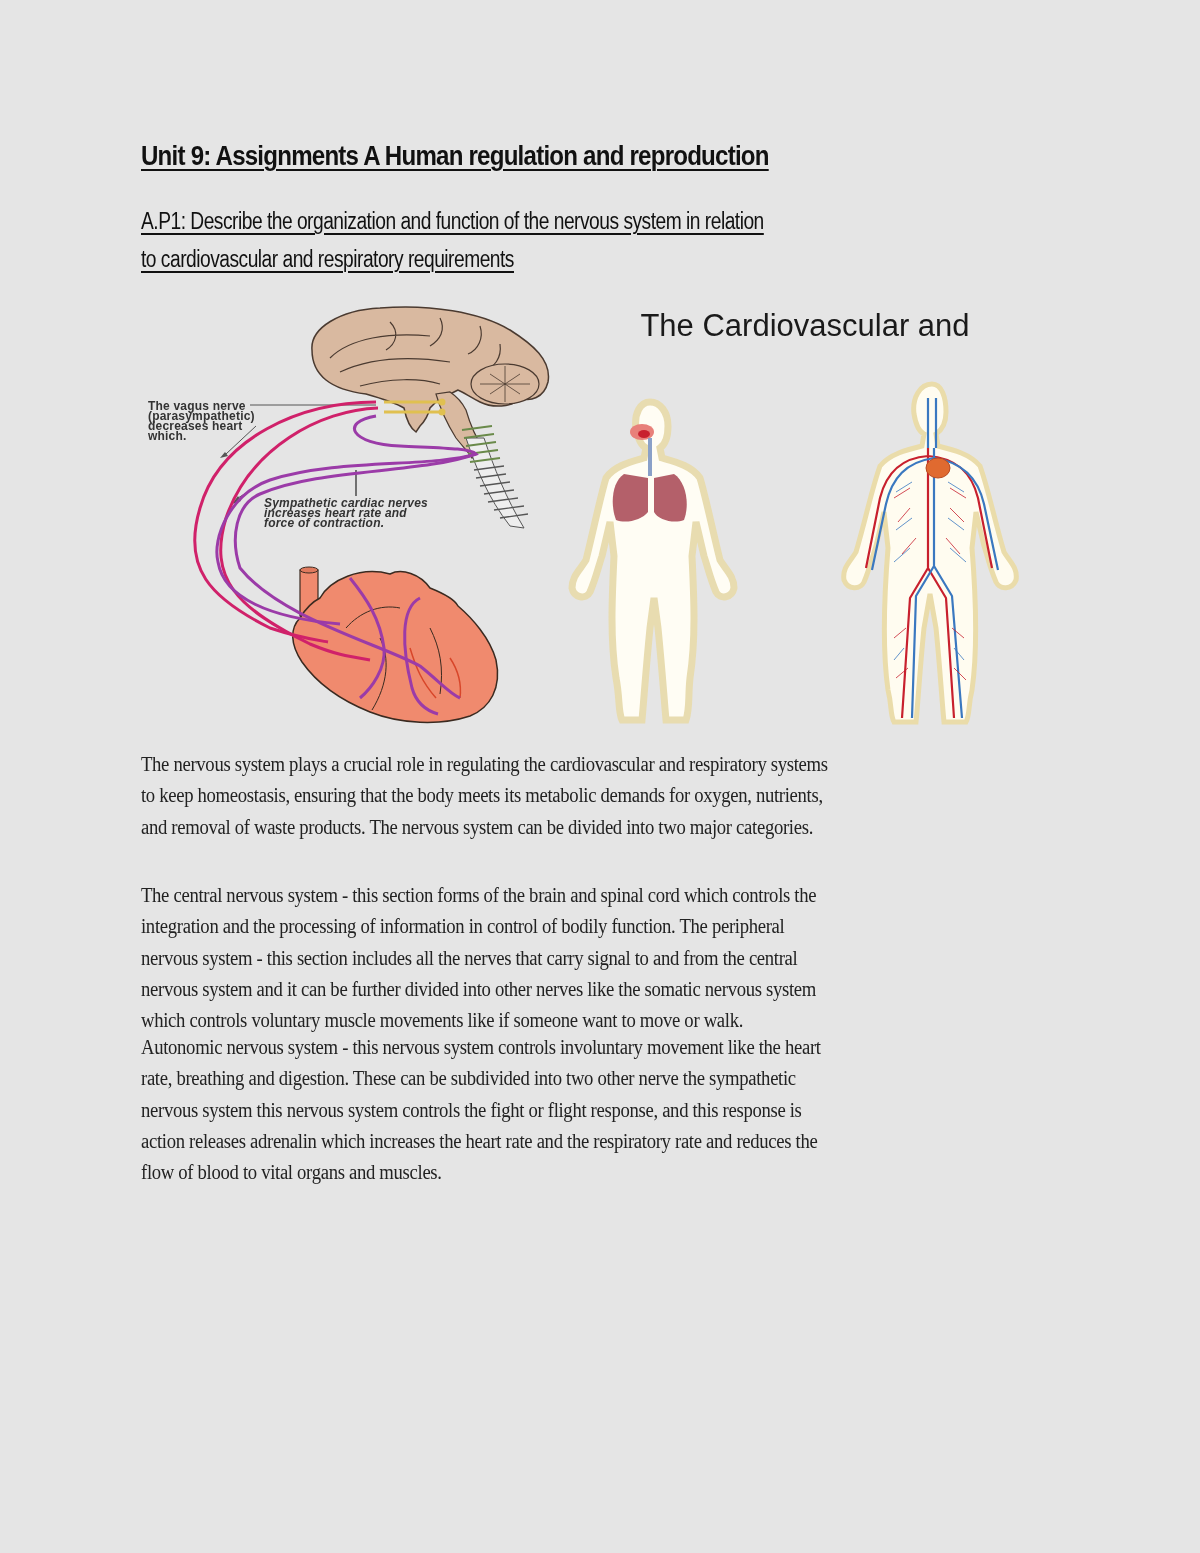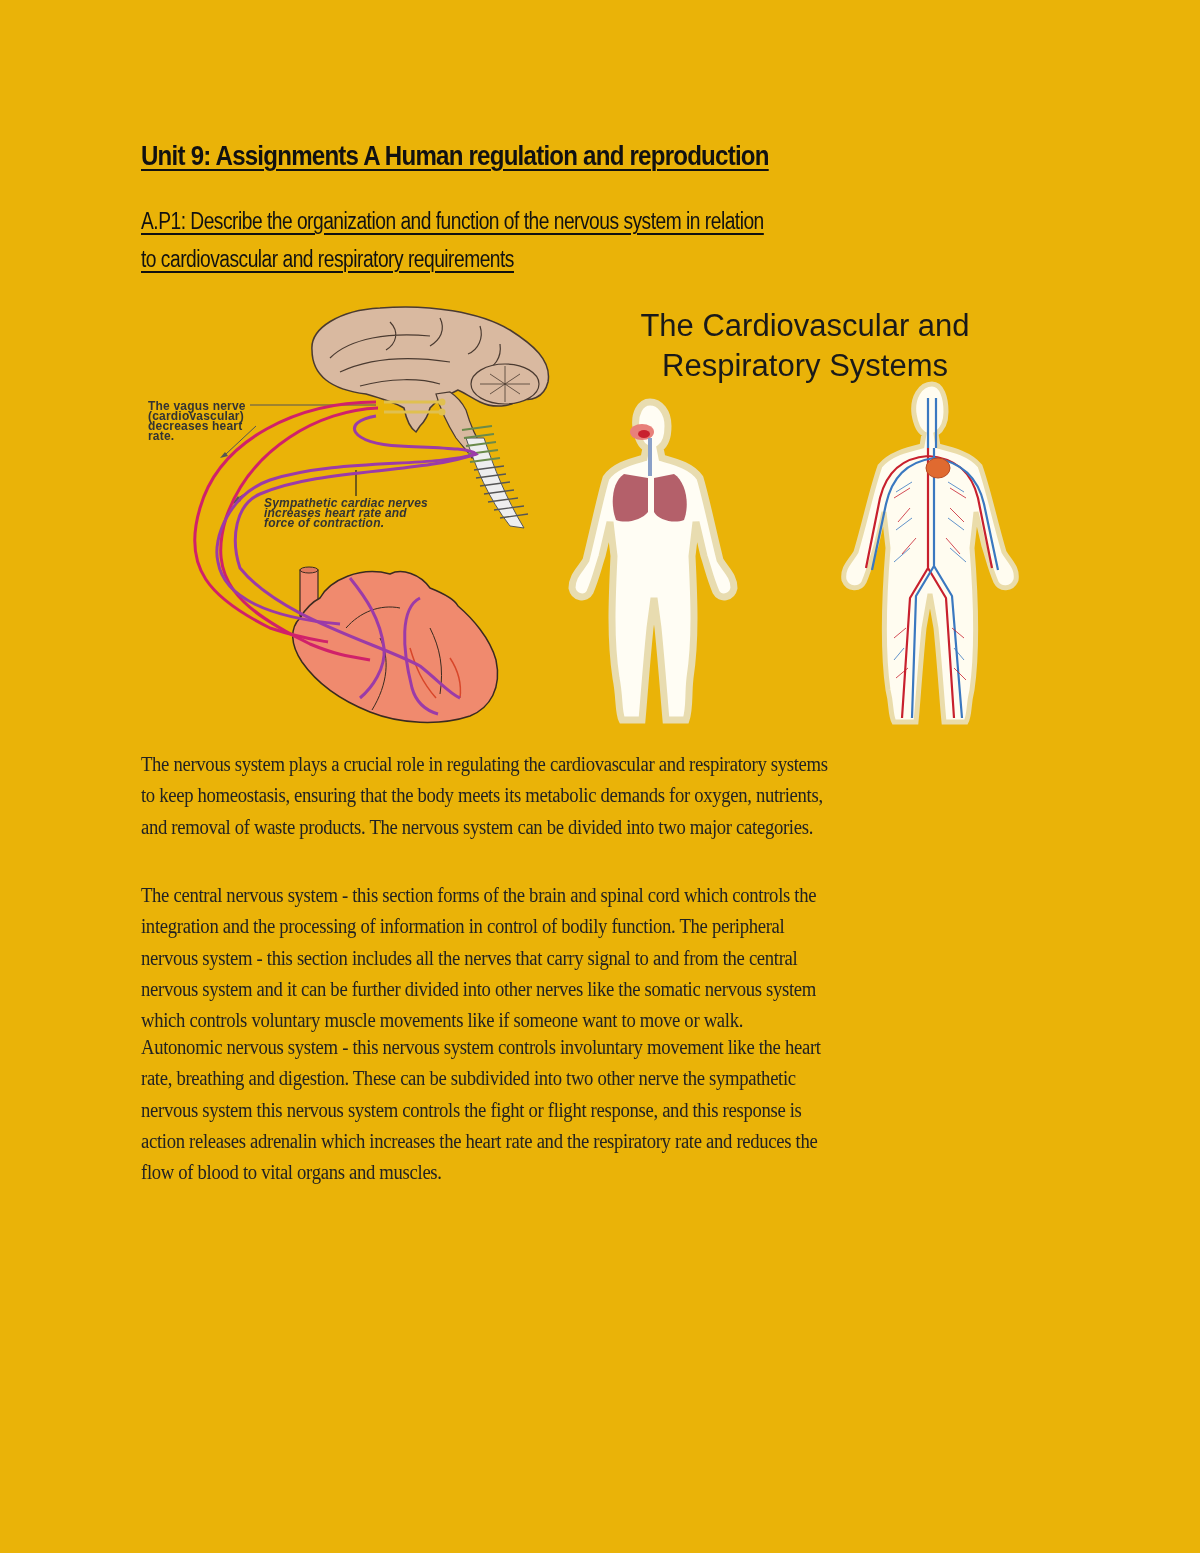--- a/index.html
+++ b/index.html
@@ -1,17 +1,17 @@
 <!DOCTYPE html>
 <html><head>
 <meta charset="utf-8">
 <style>
   html, body { margin: 0; padding: 0; background: #ffffff; }
   body { width: 1200px; height: 1553px; position: relative; overflow: hidden; }
-  .page { position: absolute; left: 0; top: 0; width: 1200px; height: 1553px; background: #eab308; }
+  .page { position: absolute; left: 0; top: 0; width: 1200px; height: 1553px; background: #e5e5e5; }
 
   .h1 {
     position: absolute; left: 141px; top: 140px;
     font-family: "Liberation Sans", sans-serif; font-weight: bold;
     font-size: 28px; letter-spacing: -0.9px; color: #111;
     text-decoration: underline; text-decoration-thickness: 2px; text-underline-offset: 4px;
     white-space: nowrap; transform: scaleX(0.86); transform-origin: left top;
   }
   .h2 {
     position: absolute; left: 141px; top: 202px; width: 1100px;
@@ -114,35 +114,34 @@
 
         <g fill="none" stroke="#9b3ba8" stroke-width="3">
           <path d="M236 118 C200 124 210 146 260 148 C300 150 330 150 336 156 C290 170 200 160 130 182 C90 196 72 240 78 264 C84 300 130 320 200 326"></path>
           <path d="M336 156 C280 176 180 170 120 196 C96 206 90 240 100 270 C140 320 240 346 280 368 C300 384 310 396 320 400"></path>
           <path d="M210 280 C226 300 240 320 244 350 C246 370 232 390 220 400"></path>
           <path d="M280 300 C260 310 262 350 272 390 C276 404 284 412 298 416"></path>
         </g>
       </svg>
       <div class="lbl" style="left:8px;top:103px;">
         <span>The vagus nerve</span>
-        <span>(cardiovascular)</span>
+        <span>(parasympathetic)</span>
         <span>decreases heart</span>
-        <span>rate.</span>
+        <span>which.</span>
       </div>
       <div class="lbl" style="left:124px;top:200px;font-style:italic;">
         <span>Sympathetic cardiac nerves</span>
         <span>increases heart rate and</span>
         <span>force of contraction.</span>
       </div>
     </div>
 
     <div class="fig-right">
       <div class="sys-title">
         <span>The Cardiovascular and</span>
-        <span>Respiratory Systems</span>
       </div>
       <svg width="510" height="432" viewBox="0 0 510 432" style="position:absolute;left:0;top:0">
 
         <g>
           <path d="M100 104 C90 104 84 116 86 130 C88 142 92 148 96 150 L94 160 C80 164 64 168 56 180 C50 200 44 230 36 262 C30 272 22 278 22 290 C24 300 36 302 40 294 C46 280 48 270 52 258 L60 224 L64 258 C62 300 60 340 66 380 C70 400 68 414 72 422 L92 422 C94 400 96 370 100 330 L104 300 L108 330 C112 370 114 400 116 422 L136 422 C140 410 138 398 140 380 C146 340 144 300 142 258 L146 224 L154 258 C158 270 160 280 166 294 C170 302 182 300 184 290 C184 278 176 272 170 262 C162 230 156 200 150 180 C142 168 126 164 112 160 L110 150 C116 146 118 138 118 128 C118 114 110 104 100 104 Z" fill="#fffdf4" stroke="#e8dcb0" stroke-width="7"></path>
           <ellipse cx="92" cy="134" rx="12" ry="8" fill="#e8807a"></ellipse>
           <ellipse cx="94" cy="136" rx="6" ry="4" fill="#c8202e"></ellipse>
           <path d="M100 140 L100 178" stroke="#8aa0c8" stroke-width="4"></path>
           <path d="M74 176 C62 184 60 206 66 222 C76 226 92 222 98 214 L98 180 Z" fill="#b4606a"></path>
           <path d="M124 176 C136 184 140 206 134 222 C124 226 108 222 104 214 L104 180 Z" fill="#b4606a"></path>

